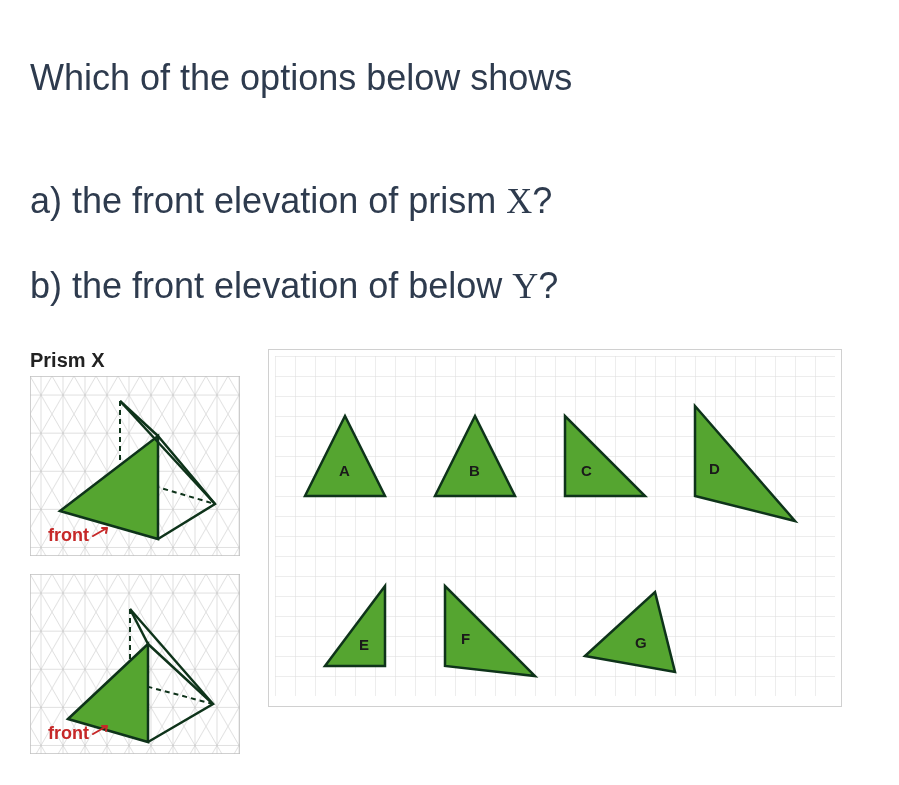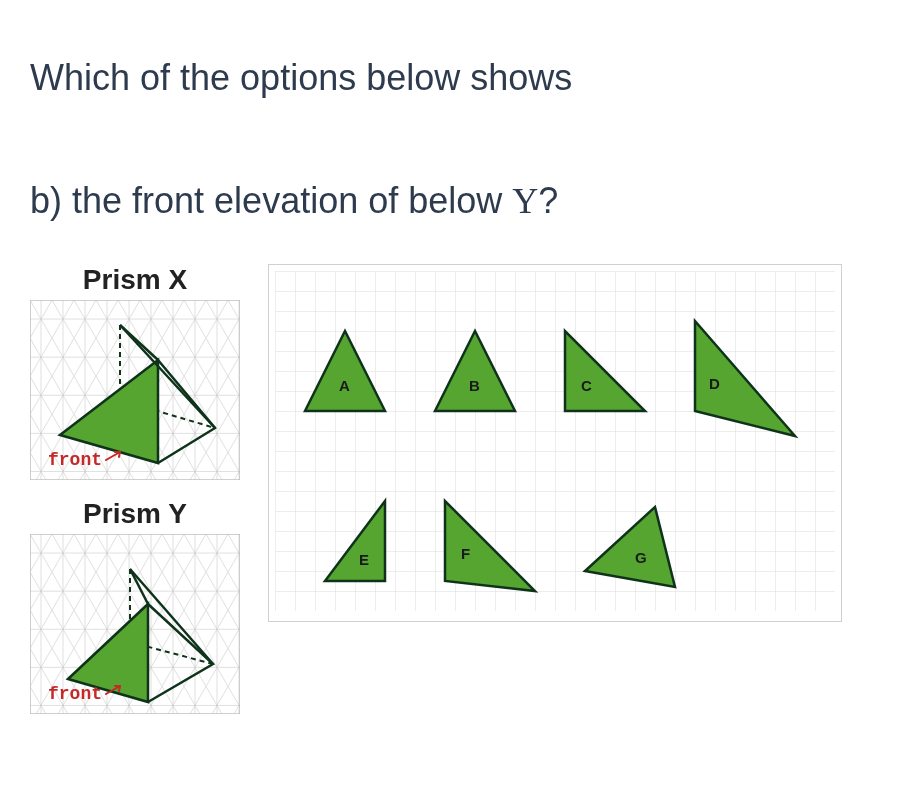--- a/index.html
+++ b/index.html
@@ -21,35 +21,33 @@
     display: flex;
     gap: 28px;
     margin-top: 36px;
     align-items: flex-start;
   }
   .prisms { display: flex; flex-direction: column; gap: 14px; }
   .prism-block { display: flex; flex-direction: column; }
   .prism-label {
     font-weight: 700;
     color: #222;
-    font-size: 28px;
+    font-size: 20px;
     margin-bottom: 4px;
-    text-align: center;
   }
   .prism-figure { position: relative; width: 210px; }
   .front-label {
     position: absolute;
     left: 18px;
     bottom: 14px;
     color: #c62828;
     font-weight: 700;
     font-size: 18px;
     display: flex;
     align-items: center;
-    font-family: Liberation Mono, monospace;
   }
   .front-arrow {
     display: inline-block;
     margin-left: 3px;
     transform: translateY(-2px);
   }
   .options-panel {
     border: 1px solid #d0d0d0;
     padding: 6px;
     background: #fff;
@@ -60,20 +58,23 @@
     font-weight: 700;
     fill: #1a1a1a;
   }
 </style>
 </head>
 <body>
 
 <div class="question-text">
   <div class="line">Which of the options below shows</div>
   <div class="gap"></div>
+  <div class="line">
+    <span>a) the front elevation of prism </span><span class="serif">X</span><span>?</span>
+  </div>
   <div class="line">
     <span>b) the front elevation of below </span><span class="serif">Y</span><span>?</span>
   </div>
 </div>
 
 <div class="content">
 
   <div class="prisms">
 
     <div class="prism-block">
@@ -104,21 +105,20 @@
           <span class="front-arrow">
             <svg width="20" height="14">
                 <path d="M1 11 L15 3 M15 3 L10 3 M15 3 L14 8" stroke="#c62828" stroke-width="2" fill="none" stroke-linecap="round"></path>
               </svg>
           </span>
         </div>
       </div>
     </div>
 
     <div class="prism-block">
-      <div class="prism-label">Prism Y</div>
       <div class="prism-figure">
         <svg width="210" height="180" viewBox="0 0 210 180">
           <rect x="0" y="0" width="210" height="180" fill="url(#isoGridX)"></rect>
           <rect x="0" y="0" width="210" height="180" fill="none" stroke="#c0c0c0" stroke-width="1.5"></rect>
 
           <path d="M100 35 L100 108 L38 145" fill="none" stroke="#0e331a" stroke-width="2" stroke-dasharray="5,4"></path>
           <path d="M100 108 L183 130" fill="none" stroke="#0e331a" stroke-width="2" stroke-dasharray="5,4"></path>
 
           <polygon points="38,145 118,168 118,70" fill="#55a530" stroke="#0e331a" stroke-width="2.5"></polygon>
 

